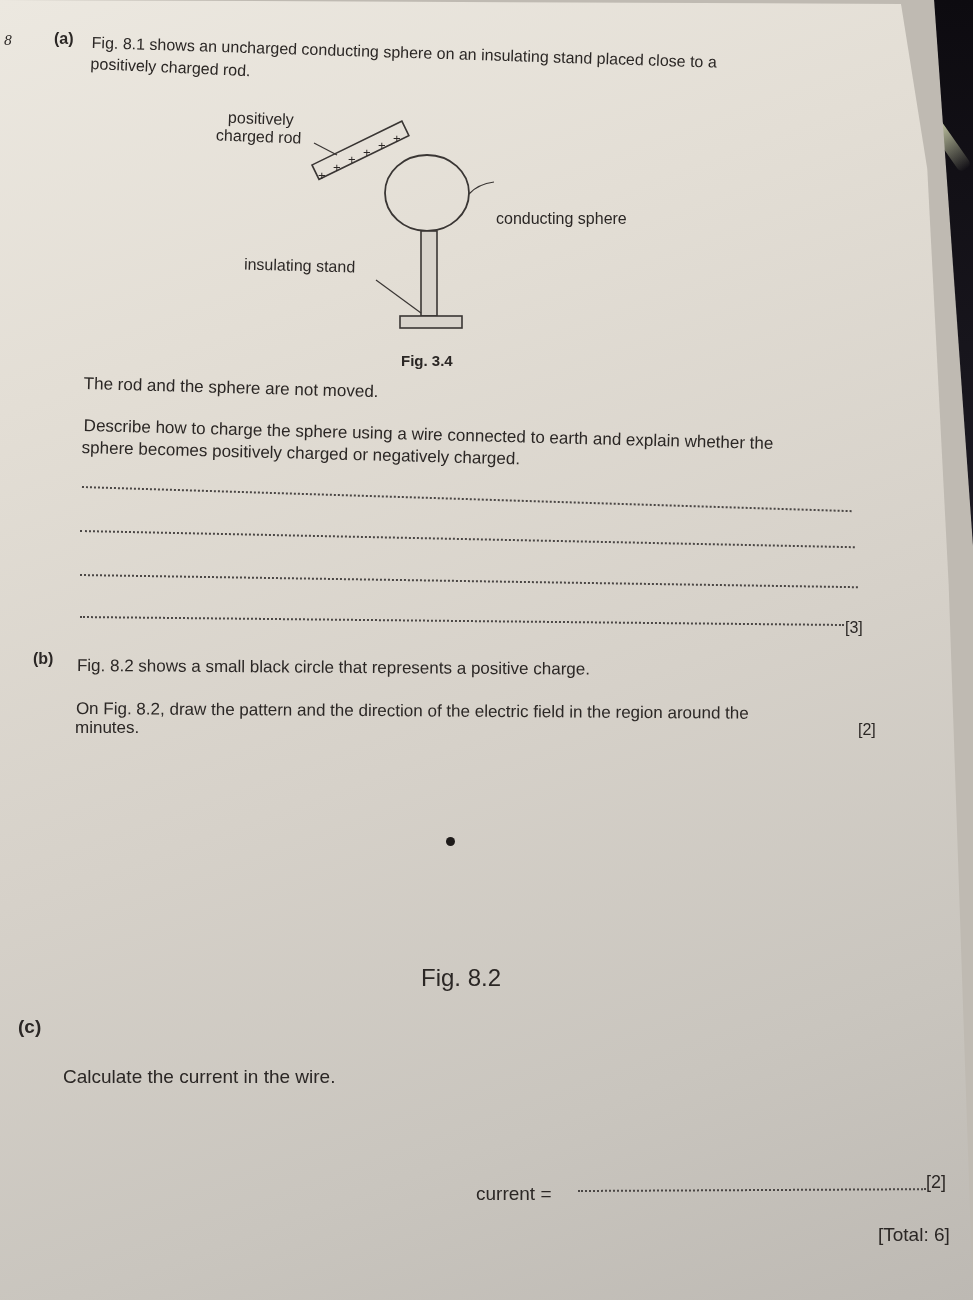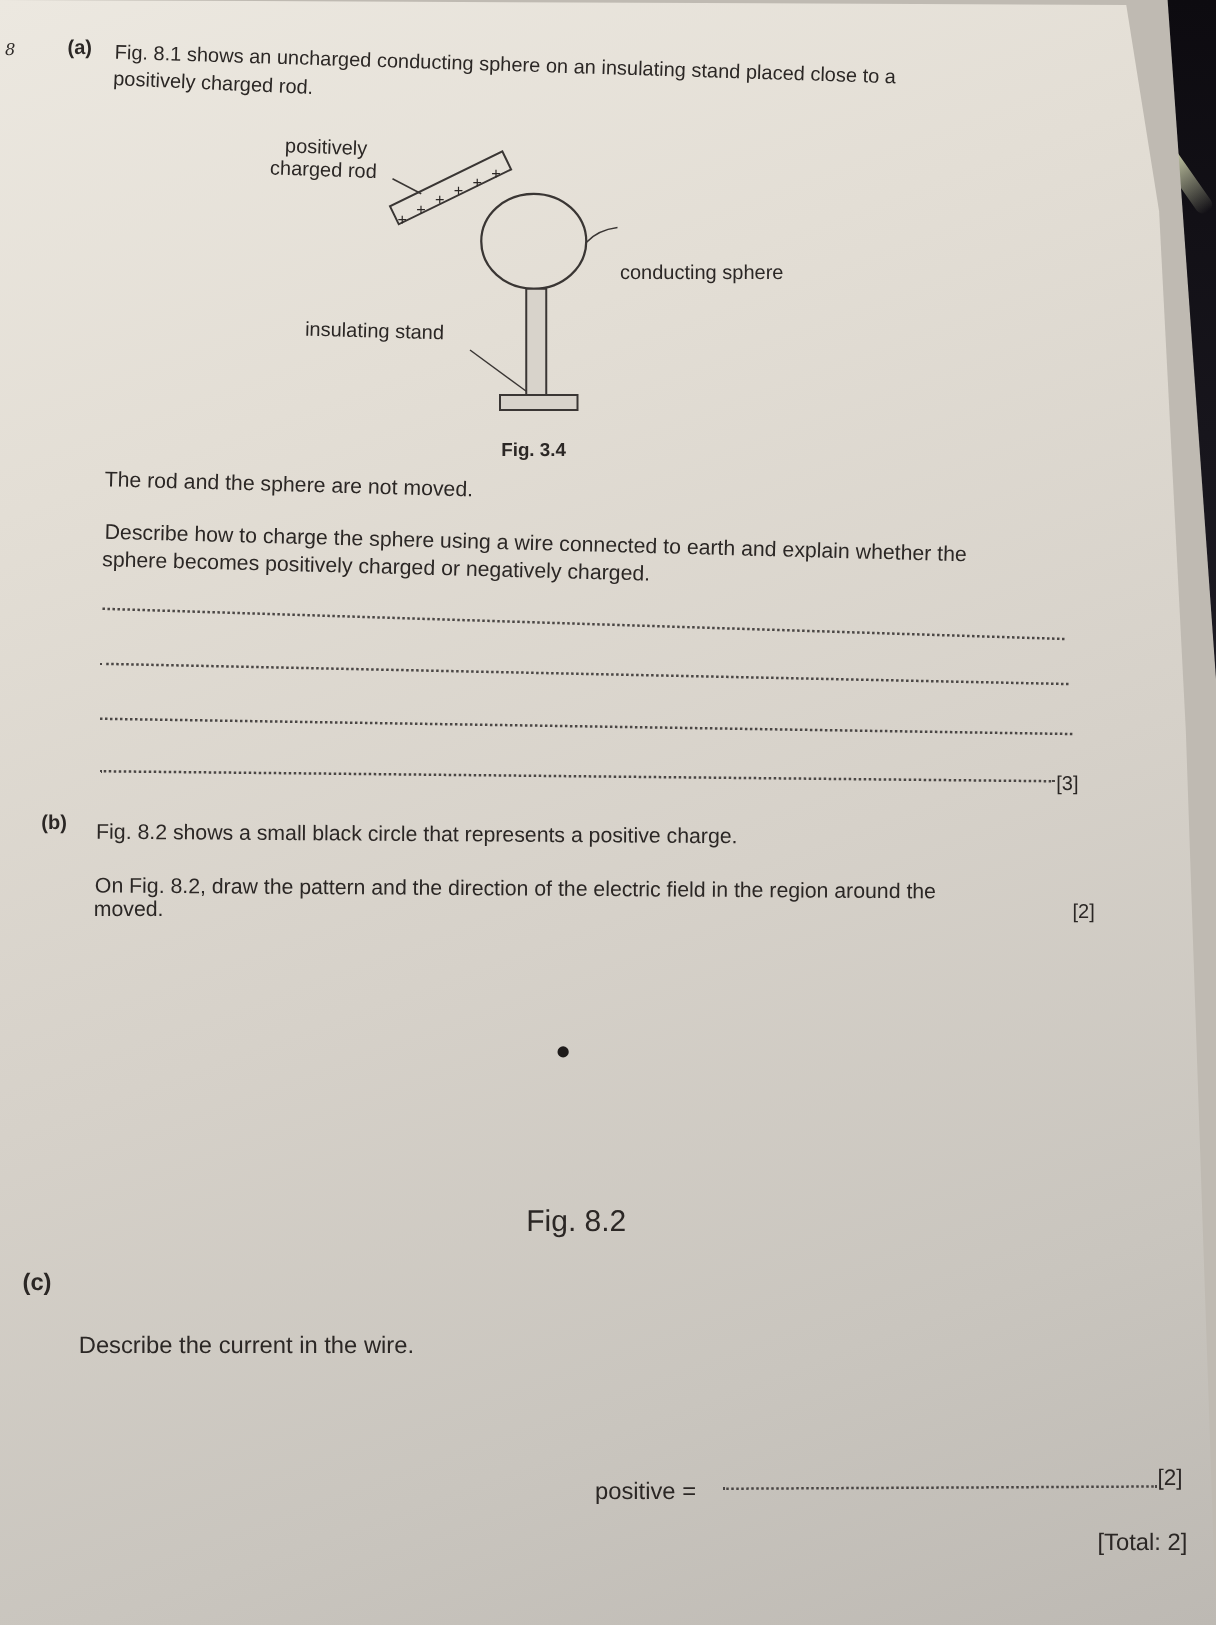--- a/index.html
+++ b/index.html
@@ -87,33 +87,33 @@
     <div class="dots" style="left:82px; top:486px; width:770px; transform:rotate(1.8deg); transform-origin:0 0;"></div>
     <div class="dots" style="left:80px; top:530px; width:775px; transform:rotate(1.2deg); transform-origin:0 0;"></div>
     <div class="dots" style="left:80px; top:574px; width:778px; transform:rotate(0.9deg); transform-origin:0 0;"></div>
     <div class="dots" style="left:80px; top:616px; width:764px; transform:rotate(0.6deg); transform-origin:0 0;"></div>
   </div>
   <div class="t mark" style="left:845px; top:619px;">[3]</div>
 
   <div class="t lbl" style="left:33px; top:650px;">(b)</div>
   <div class="t body17" style="left:77px; top:656px; transform:rotate(0.4deg); transform-origin:0 0;">Fig. 8.2 shows a small black circle that represents a positive charge.</div>
   <div class="t body17" style="left:76px; top:699px; transform:rotate(0.4deg); transform-origin:0 0;">On Fig. 8.2, draw the pattern and the direction of the electric field in the region around the</div>
-  <div class="t body17" style="left:75px; top:718px;">moved.</div>
+  <div class="t body17" style="left:75px; top:718px;">minutes.</div>
   <div class="t mark" style="left:858px; top:721px;">[2]</div>
 
   <div>
     <div style="position:absolute; left:446px; top:837px; width:9px; height:9px; border-radius:50%; background:#1e1b1a;"></div>
     <div class="t" style="left:421px; top:964px; font-size:24px; font-weight:normal;">Fig. 8.2</div>
   </div>
 
   <div class="t" style="left:18px; top:1016px; font-size:19px; font-weight:bold;">(c)</div>
-  <div class="t body19" style="left:63px; top:1066px;">Describe the current in the wire.</div>
+  <div class="t body19" style="left:63px; top:1066px;">Calculate the current in the wire.</div>
 
-  <div class="t body19" style="left:476px; top:1183px;">positive =</div>
+  <div class="t body19" style="left:476px; top:1183px;">current =</div>
   <div style="position:absolute; left:578px; top:1175px; width:348px; height:20px;">
     <span class="t body19" style="left:4px; top:0;"></span>
     <div class="dots" style="left:0; top:15px; width:348px; transform:rotate(-0.3deg); transform-origin:0 0;"></div>
   </div>
   <div class="t mark" style="left:926px; top:1172px; font-size:18px;">[2]</div>
 
-  <div class="t" style="left:878px; top:1224px; font-size:19px;">[Total: 2]</div>
+  <div class="t" style="left:878px; top:1224px; font-size:19px;">[Total: 6]</div>
 
 </div>
 
 </body></html>

